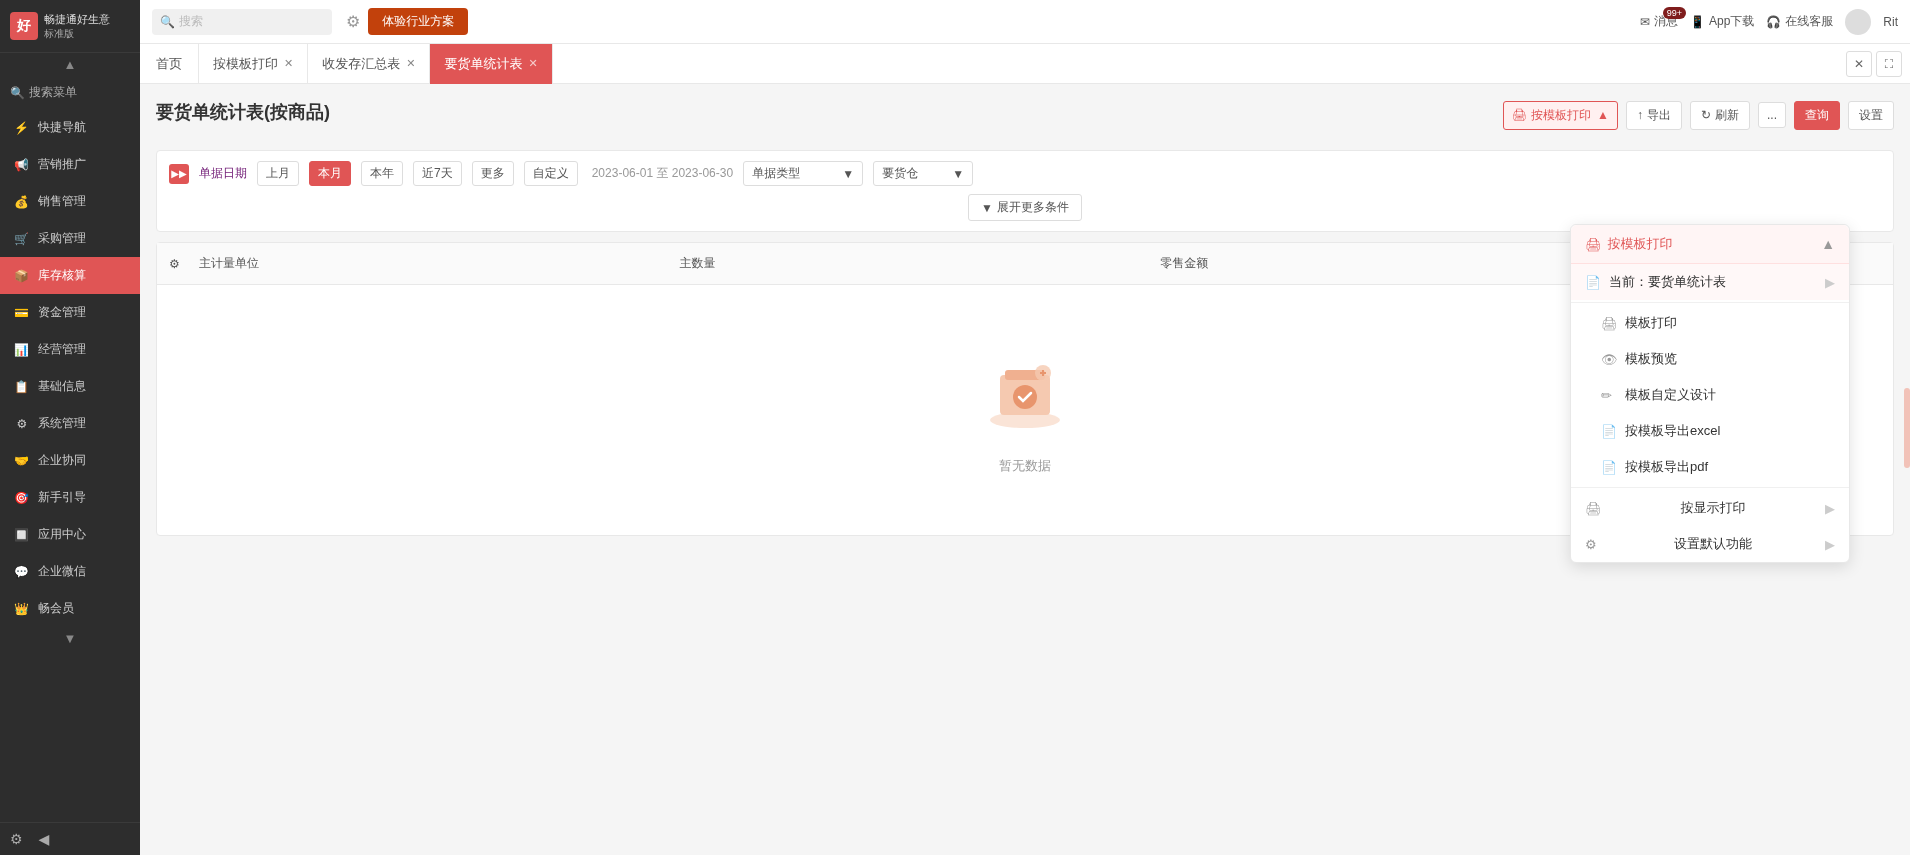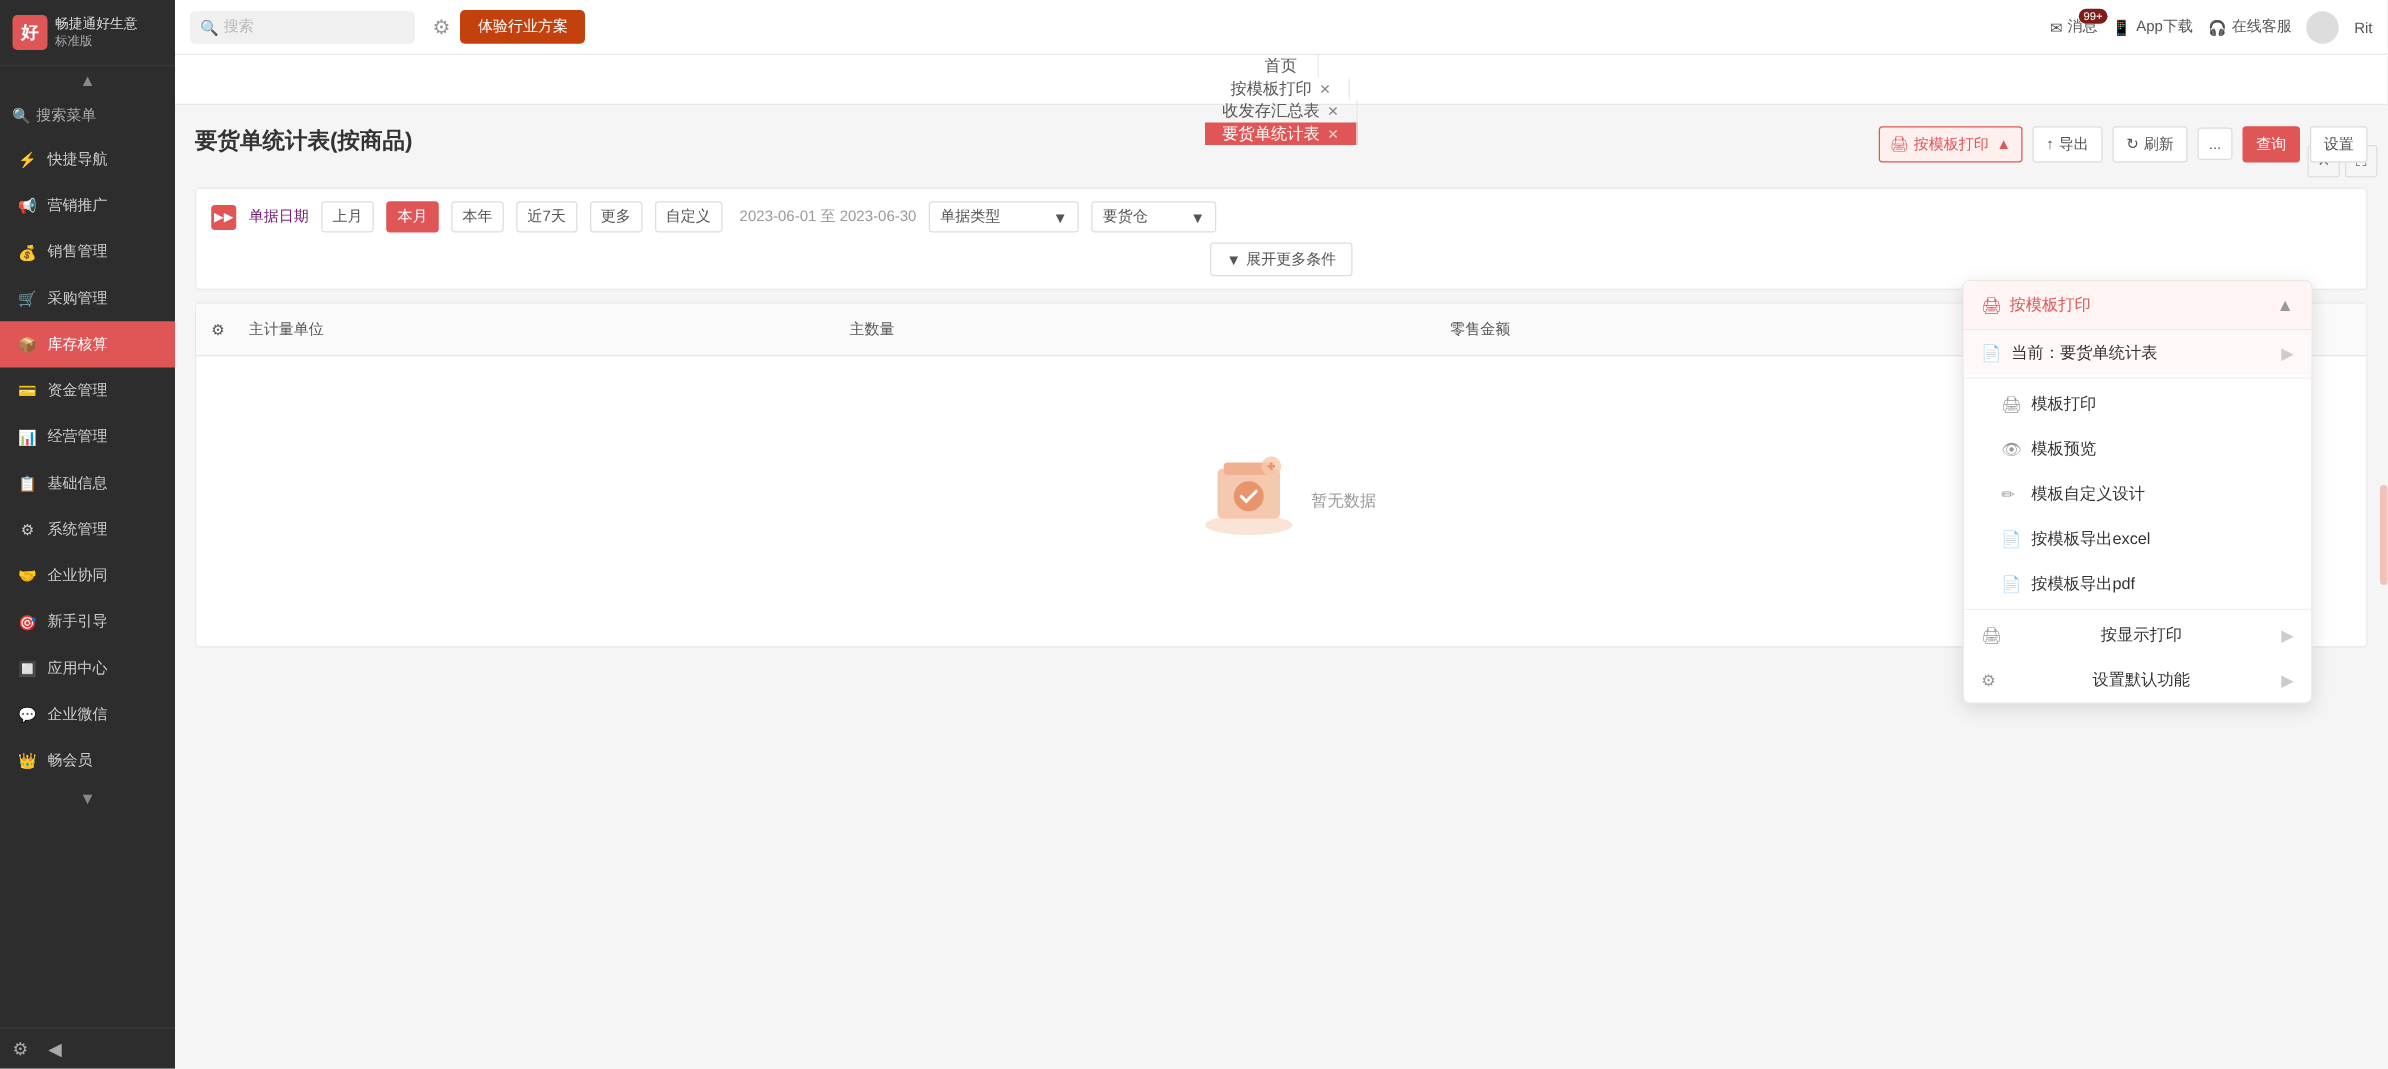--- a/index.html
+++ b/index.html
@@ -26,21 +26,21 @@
     .top-header { height: 44px; background: #fff; border-bottom: 1px solid #e8e8e8; display: flex; align-items: center; padding: 0 12px; gap: 8px; }
     .header-search { flex: 1; max-width: 180px; height: 26px; background: #f0f0f0; border-radius: 4px; display: flex; align-items: center; padding: 0 8px; color: #999; font-size: 12px; }
     .header-actions { display: flex; align-items: center; gap: 12px; margin-left: auto; }
     .header-btn-trial { background: #c2410c; color: white; border: none; padding: 5px 14px; border-radius: 4px; font-size: 12px; cursor: pointer; }
     .header-icon-btn { display: flex; align-items: center; gap: 4px; color: #555; font-size: 12px; cursor: pointer; position: relative; }
     .badge { background: #7f1d1d; color: white; font-size: 9px; border-radius: 8px; padding: 1px 4px; position: absolute; top: -6px; right: -8px; }
     .header-avatar { width: 26px; height: 26px; background: #ddd; border-radius: 50%; }
     .header-username { font-size: 12px; color: #555; }
 
     
-    .tab-bar { height: 40px; background: #fff; border-bottom: 1px solid #e8e8e8; display: flex; align-items: center; padding: 0 0 0 0; position: relative; flex-direction: column; }
+    .tab-bar { height: 40px; background: #fff; border-bottom: 1px solid #e8e8e8; display: flex; align-items: center; padding: 0 0 0 0; position: relative; }
     .tab-item { display: flex; align-items: center; gap: 4px; padding: 0 14px; height: 40px; font-size: 13px; color: #555; cursor: pointer; border-right: 1px solid #e8e8e8; }
     .tab-item:first-child { padding: 0 16px; }
     .tab-item.active { background: #e05555; color: #fff; }
     .tab-close { font-size: 11px; margin-left: 2px; opacity: 0.7; }
     .tab-right-controls { margin-left: auto; display: flex; align-items: center; padding: 0 8px; gap: 4px; }
     .tab-control-btn { width: 26px; height: 26px; display: flex; align-items: center; justify-content: center; border: 1px solid #ddd; border-radius: 3px; cursor: pointer; color: #666; font-size: 12px; }
 
     
     .page-content { flex: 1; padding: 16px; overflow: auto; position: relative; }
     .page-title { font-size: 18px; font-weight: bold; color: #333; margin-bottom: 14px; }
@@ -59,21 +59,21 @@
 
     
     .table-container { background: #fff; border-radius: 4px; border: 1px solid #e8e8e8; }
     .table-header { display: flex; align-items: center; padding: 0 12px; height: 42px; border-bottom: 1px solid #e8e8e8; background: #fafafa; }
     .table-header-cell { font-size: 12px; color: #555; font-weight: 500; }
     .table-col-settings { width: 30px; }
     .table-col-product { flex: 2; }
     .table-col-unit { flex: 1; }
     .table-col-qty { flex: 1; }
     .table-col-amount { flex: 1.5; }
-    .empty-state { display: flex; flex-direction: row; align-items: center; justify-content: center; padding: 60px 0; }
+    .empty-state { display: flex; flex-direction: column; align-items: center; justify-content: flex-end; padding: 60px 0; }
     .empty-icon { width: 100px; height: 100px; position: relative; margin-bottom: 12px; }
     .empty-text { color: #999; font-size: 13px; }
     .print-dropdown { position: absolute; top: 140px; right: 60px; width: 280px; background: #fff; border: 1px solid #e8e8e8; border-radius: 6px; box-shadow: 0 4px 16px rgba(0,0,0,0.12); z-index: 200; }
     .print-dropdown-header { display: flex; align-items: center; justify-content: space-between; padding: 10px 14px; background: #fff5f5; border-radius: 6px 6px 0 0; border-bottom: 1px solid #ffe0e0; }
     .print-dropdown-title { display: flex; align-items: center; gap: 6px; font-size: 13px; color: #e05555; font-weight: 500; }
     .print-dropdown-close { color: #999; cursor: pointer; font-size: 14px; }
     .print-dropdown-item { display: flex; align-items: center; gap: 8px; padding: 9px 14px; font-size: 13px; color: #333; cursor: pointer; transition: background 0.15s; }
     .print-dropdown-item.sub-item { padding-left: 30px; }
     .print-dropdown-item .item-icon { color: #999; font-size: 13px; width: 16px; }
     .print-dropdown-divider { height: 1px; background: #f0f0f0; margin: 2px 0; }

